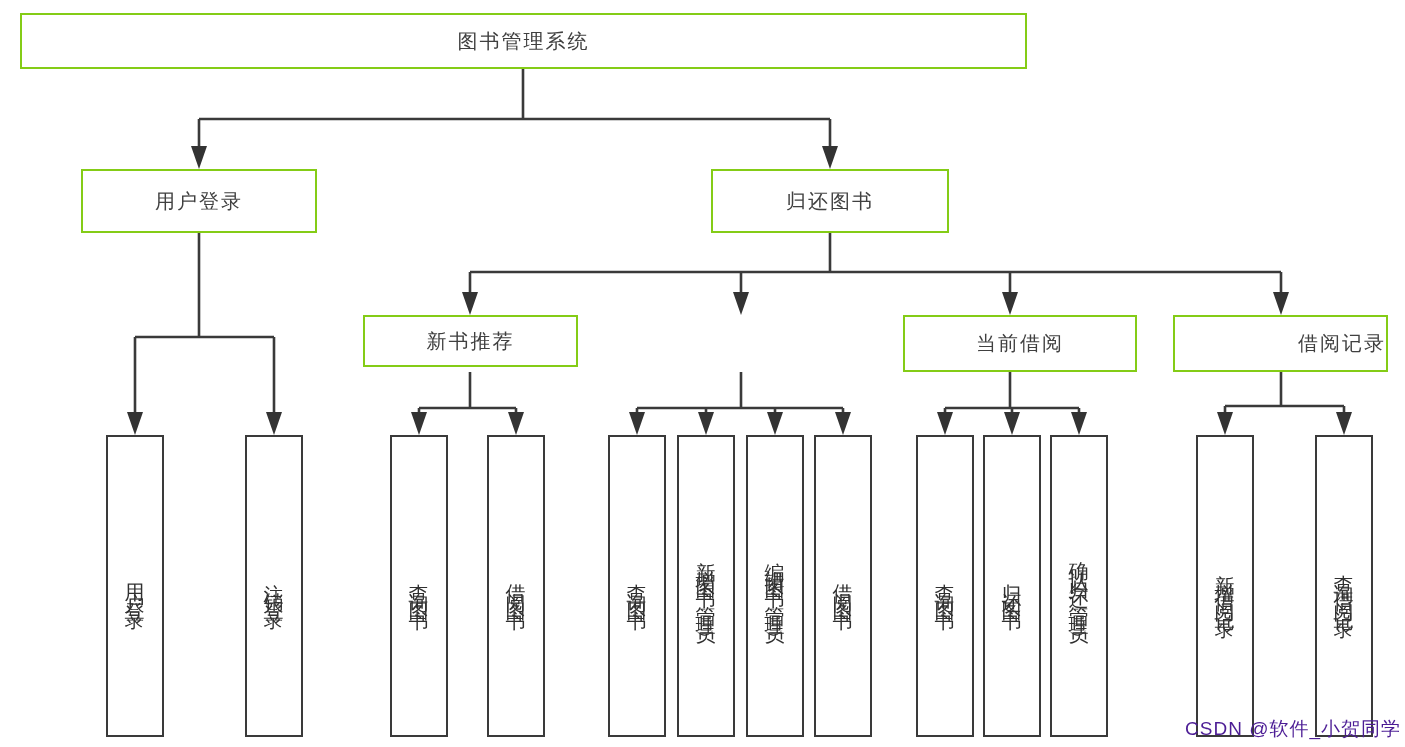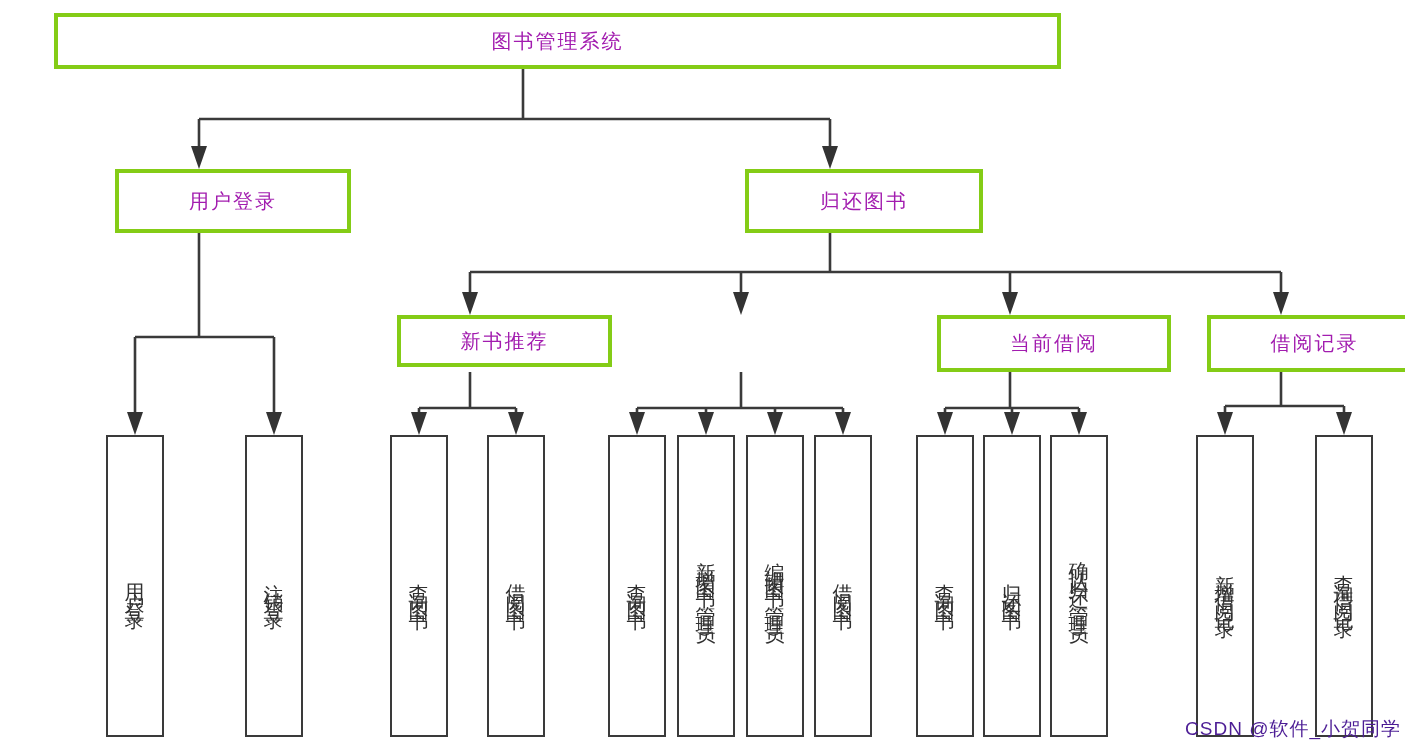--- a/index.html
+++ b/index.html
@@ -22,30 +22,29 @@
     stroke-width: 2.6;
   }
   .wires polygon {
     fill: #333333;
     stroke: none;
   }
   .hbox {
     position: absolute;
     box-sizing: border-box;
     background: #ffffff;
-    border: 4px solid #84cc16;
+    border: 2px solid #84cc16;
     display: flex;
     align-items: center;
     justify-content: center;
     z-index: 1;
-    color: #a21caf;
+    color: #404040;
     font-size: 20px;
     letter-spacing: 2px;
     white-space: nowrap;
-    margin-left: 34px;
   }
   .leaf {
     position: absolute;
     box-sizing: border-box;
     top: 435px;
     height: 302px;
     width: 58px;
     background: #ffffff;
     border: 2.5px solid #3a3a3a;
     display: flex;
@@ -119,21 +118,21 @@
   <div class="hbox" style="left:711px; top:169px; width:238px; height:64px;">
     <span>归还图书</span>
   </div>
 
   <div class="hbox" style="left:363px; top:315px; width:215px; height:52px;">
     <span>新书推荐</span>
   </div>
   <div class="hbox" style="left:903px; top:315px; width:234px; height:57px;">
     <span>当前借阅</span>
   </div>
-  <div class="hbox" style="left:1173px; top:315px; width:215px; height:57px;">
+  <div class="hbox" style="left:1173px; top:315px; width:215px; height:57px;justify-content:flex-end;">
     <span>借阅记录</span>
   </div>
 
   <div class="leaf" style="left:106px;">
     <span>用户登录</span>
   </div>
   <div class="leaf" style="left:245px;">
     <span>注销登录</span>
   </div>
 

